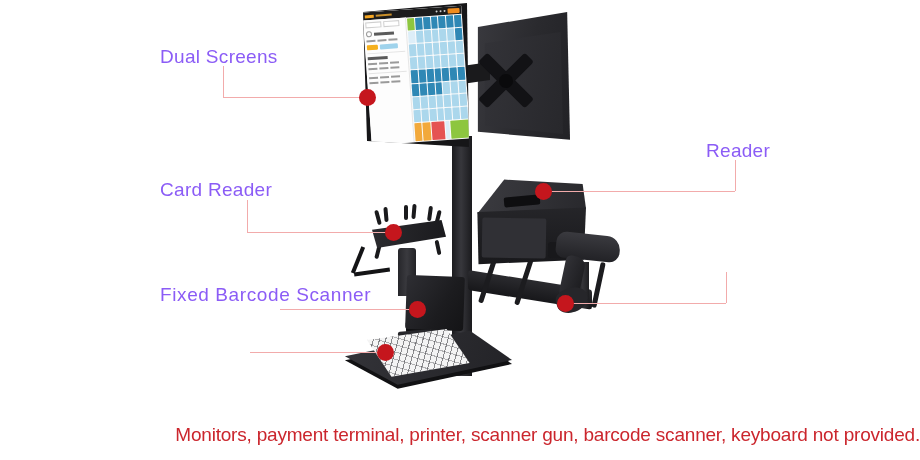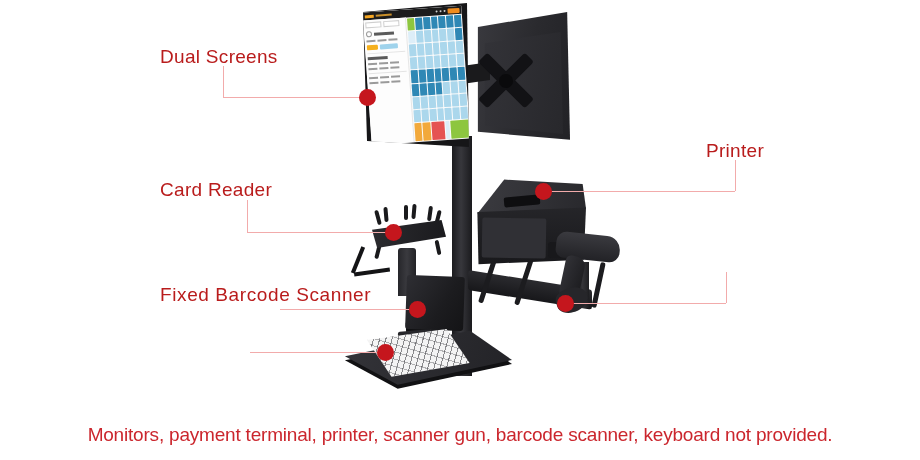--- a/index.html
+++ b/index.html
@@ -1,20 +1,20 @@
 <!DOCTYPE html>
 <html><head>
 <meta charset="utf-8">
 <style>
   html,body{margin:0;padding:0;background:#fff;}
   #canvas{position:relative;width:920px;height:460px;background:#ffffff;overflow:hidden;
           font-family:"Liberation Sans", sans-serif;}
 
   
-  .label{position:absolute;font-size:19px;color:#b91c1c;letter-spacing:0.3px;line-height:1.32;z-index:60;}
+  .label{position:absolute;font-size:19px;color:#8b5cf6;letter-spacing:0.3px;line-height:1.32;z-index:60;}
   #lbl-dual{left:160px;top:44px;}
   #lbl-card{left:160px;top:177px;}
   #lbl-fixed{left:160px;top:282px;letter-spacing:0.6px;}
   #lbl-keyboard{left:160px;top:340px;letter-spacing:0.5px;}
   #lbl-printer{left:706px;top:138px;}
   #lbl-hand{left:662px;top:229px;}
   .leader{position:absolute;background:#f2abab;z-index:55;}
   #ld-dual-v{left:223px;top:66px;width:1px;height:31px;}
   #ld-dual-h{left:223px;top:97px;width:145px;height:1px;}
   #ld-card-v{left:247px;top:200px;width:1px;height:32px;}
@@ -25,21 +25,21 @@
   #ld-printer-h{left:543px;top:191px;width:192px;height:1px;}
   #ld-hand-v{left:726px;top:272px;width:1px;height:31px;}
   #ld-hand-h{left:565px;top:303px;width:161px;height:1px;}
   .dot{position:absolute;width:17px;height:17px;border-radius:50%;background:#c5161d;z-index:58;}
   #dot-dual{left:359px;top:89px;}
   #dot-card{left:385px;top:224px;}
   #dot-fixed{left:409px;top:301px;}
   #dot-key{left:377px;top:344px;}
   #dot-printer{left:535px;top:183px;}
   #dot-hand{left:557px;top:295px;}
-  #disclaimer{position:absolute;left:0;top:424px;width:920px;text-align:center;
+  #disclaimer{position:absolute;left:0;top:424px;width:920px;text-align:right;
               font-size:19px;letter-spacing:-0.2px;color:#cb262d;z-index:60;}
 
   
   .part{position:absolute;}
 
   
   #back-monitor{left:475px;top:10px;width:96px;height:131px;
     clip-path:polygon(3% 13%,96% 1.5%,99% 99%,3% 93%);
     background:linear-gradient(100deg,#3a3a3f 0%,#2a2a2e 55%,#222226 100%);}
   #back-monitor-inner{left:9px;top:22px;width:79px;height:102px;position:absolute;
@@ -381,16 +381,16 @@
   <div class="dot" id="dot-dual"></div>
   <div class="dot" id="dot-card"></div>
   <div class="dot" id="dot-fixed"></div>
   <div class="dot" id="dot-key"></div>
   <div class="dot" id="dot-printer"></div>
   <div class="dot" id="dot-hand"></div>
 
   <div class="label" id="lbl-dual">Dual Screens</div>
   <div class="label" id="lbl-fixed">Fixed Barcode Scanner</div>
   <div class="label" id="lbl-card">Card Reader</div>
-  <div class="label" id="lbl-printer">Printer</div>
+  <div class="label" id="lbl-printer">Reader</div>
 
   <div id="disclaimer">Monitors, payment terminal, printer, scanner gun, barcode scanner, keyboard not provided.</div>
 </div>
 
 </body></html>

